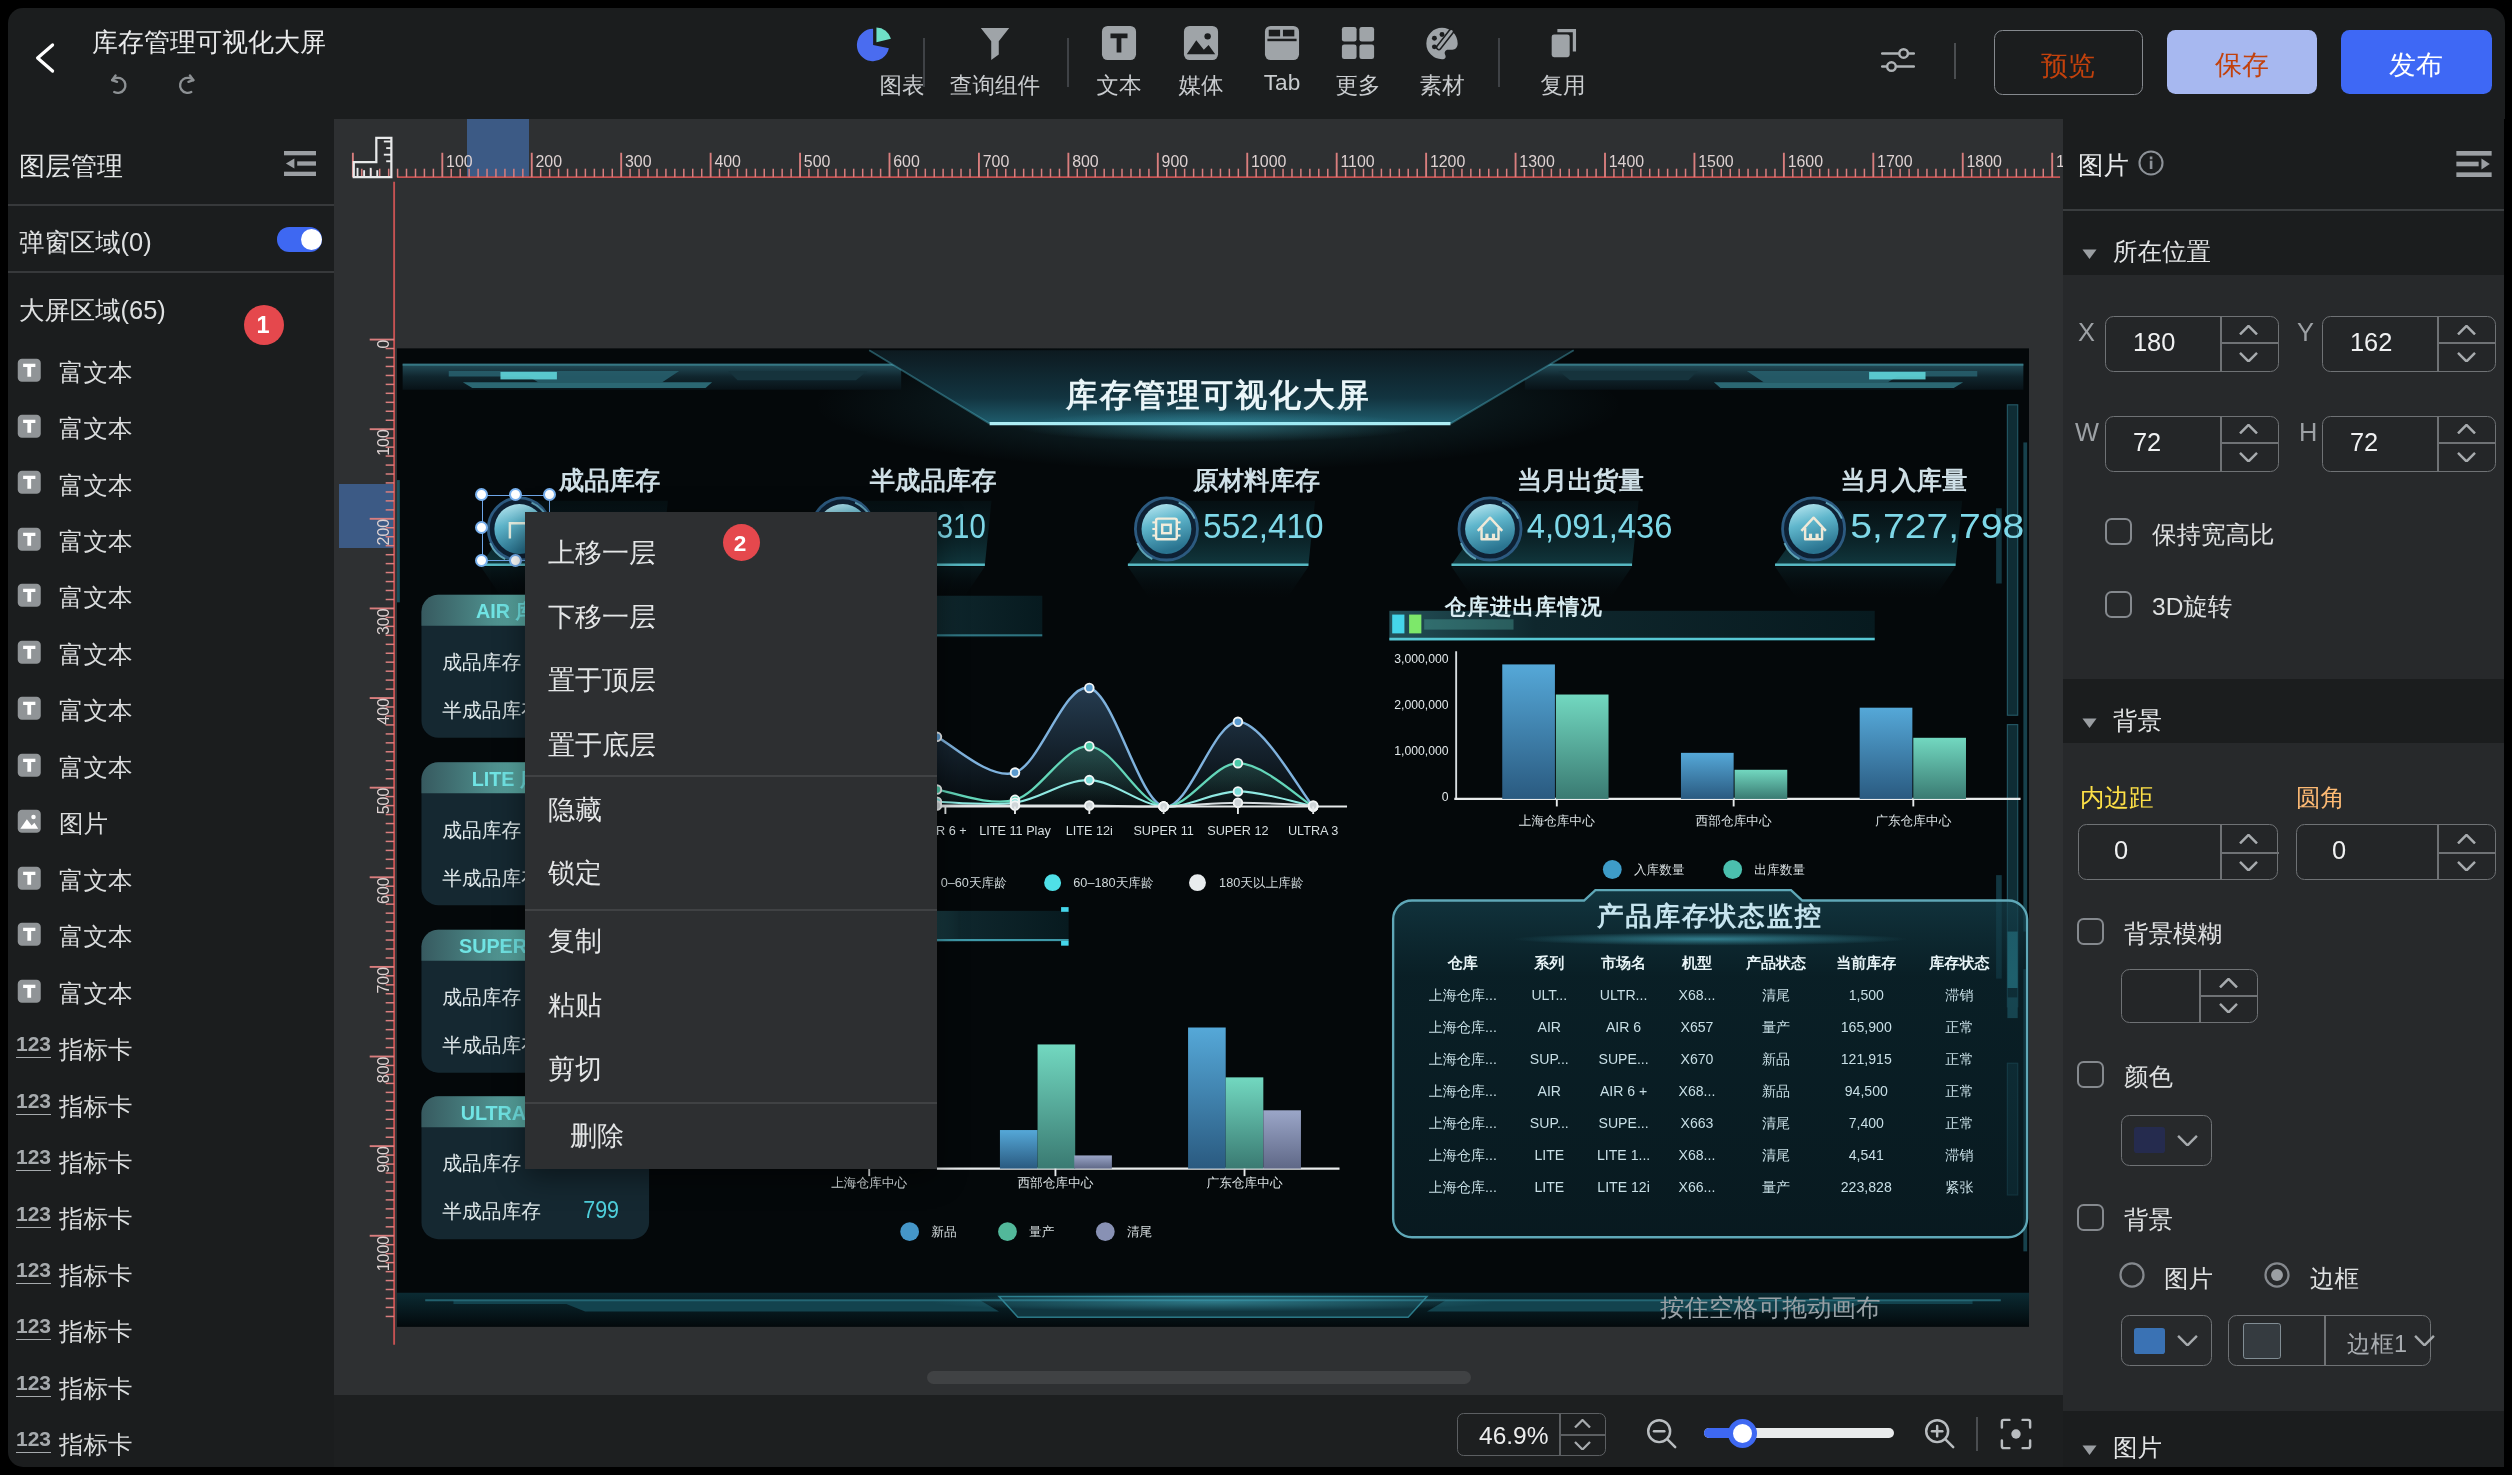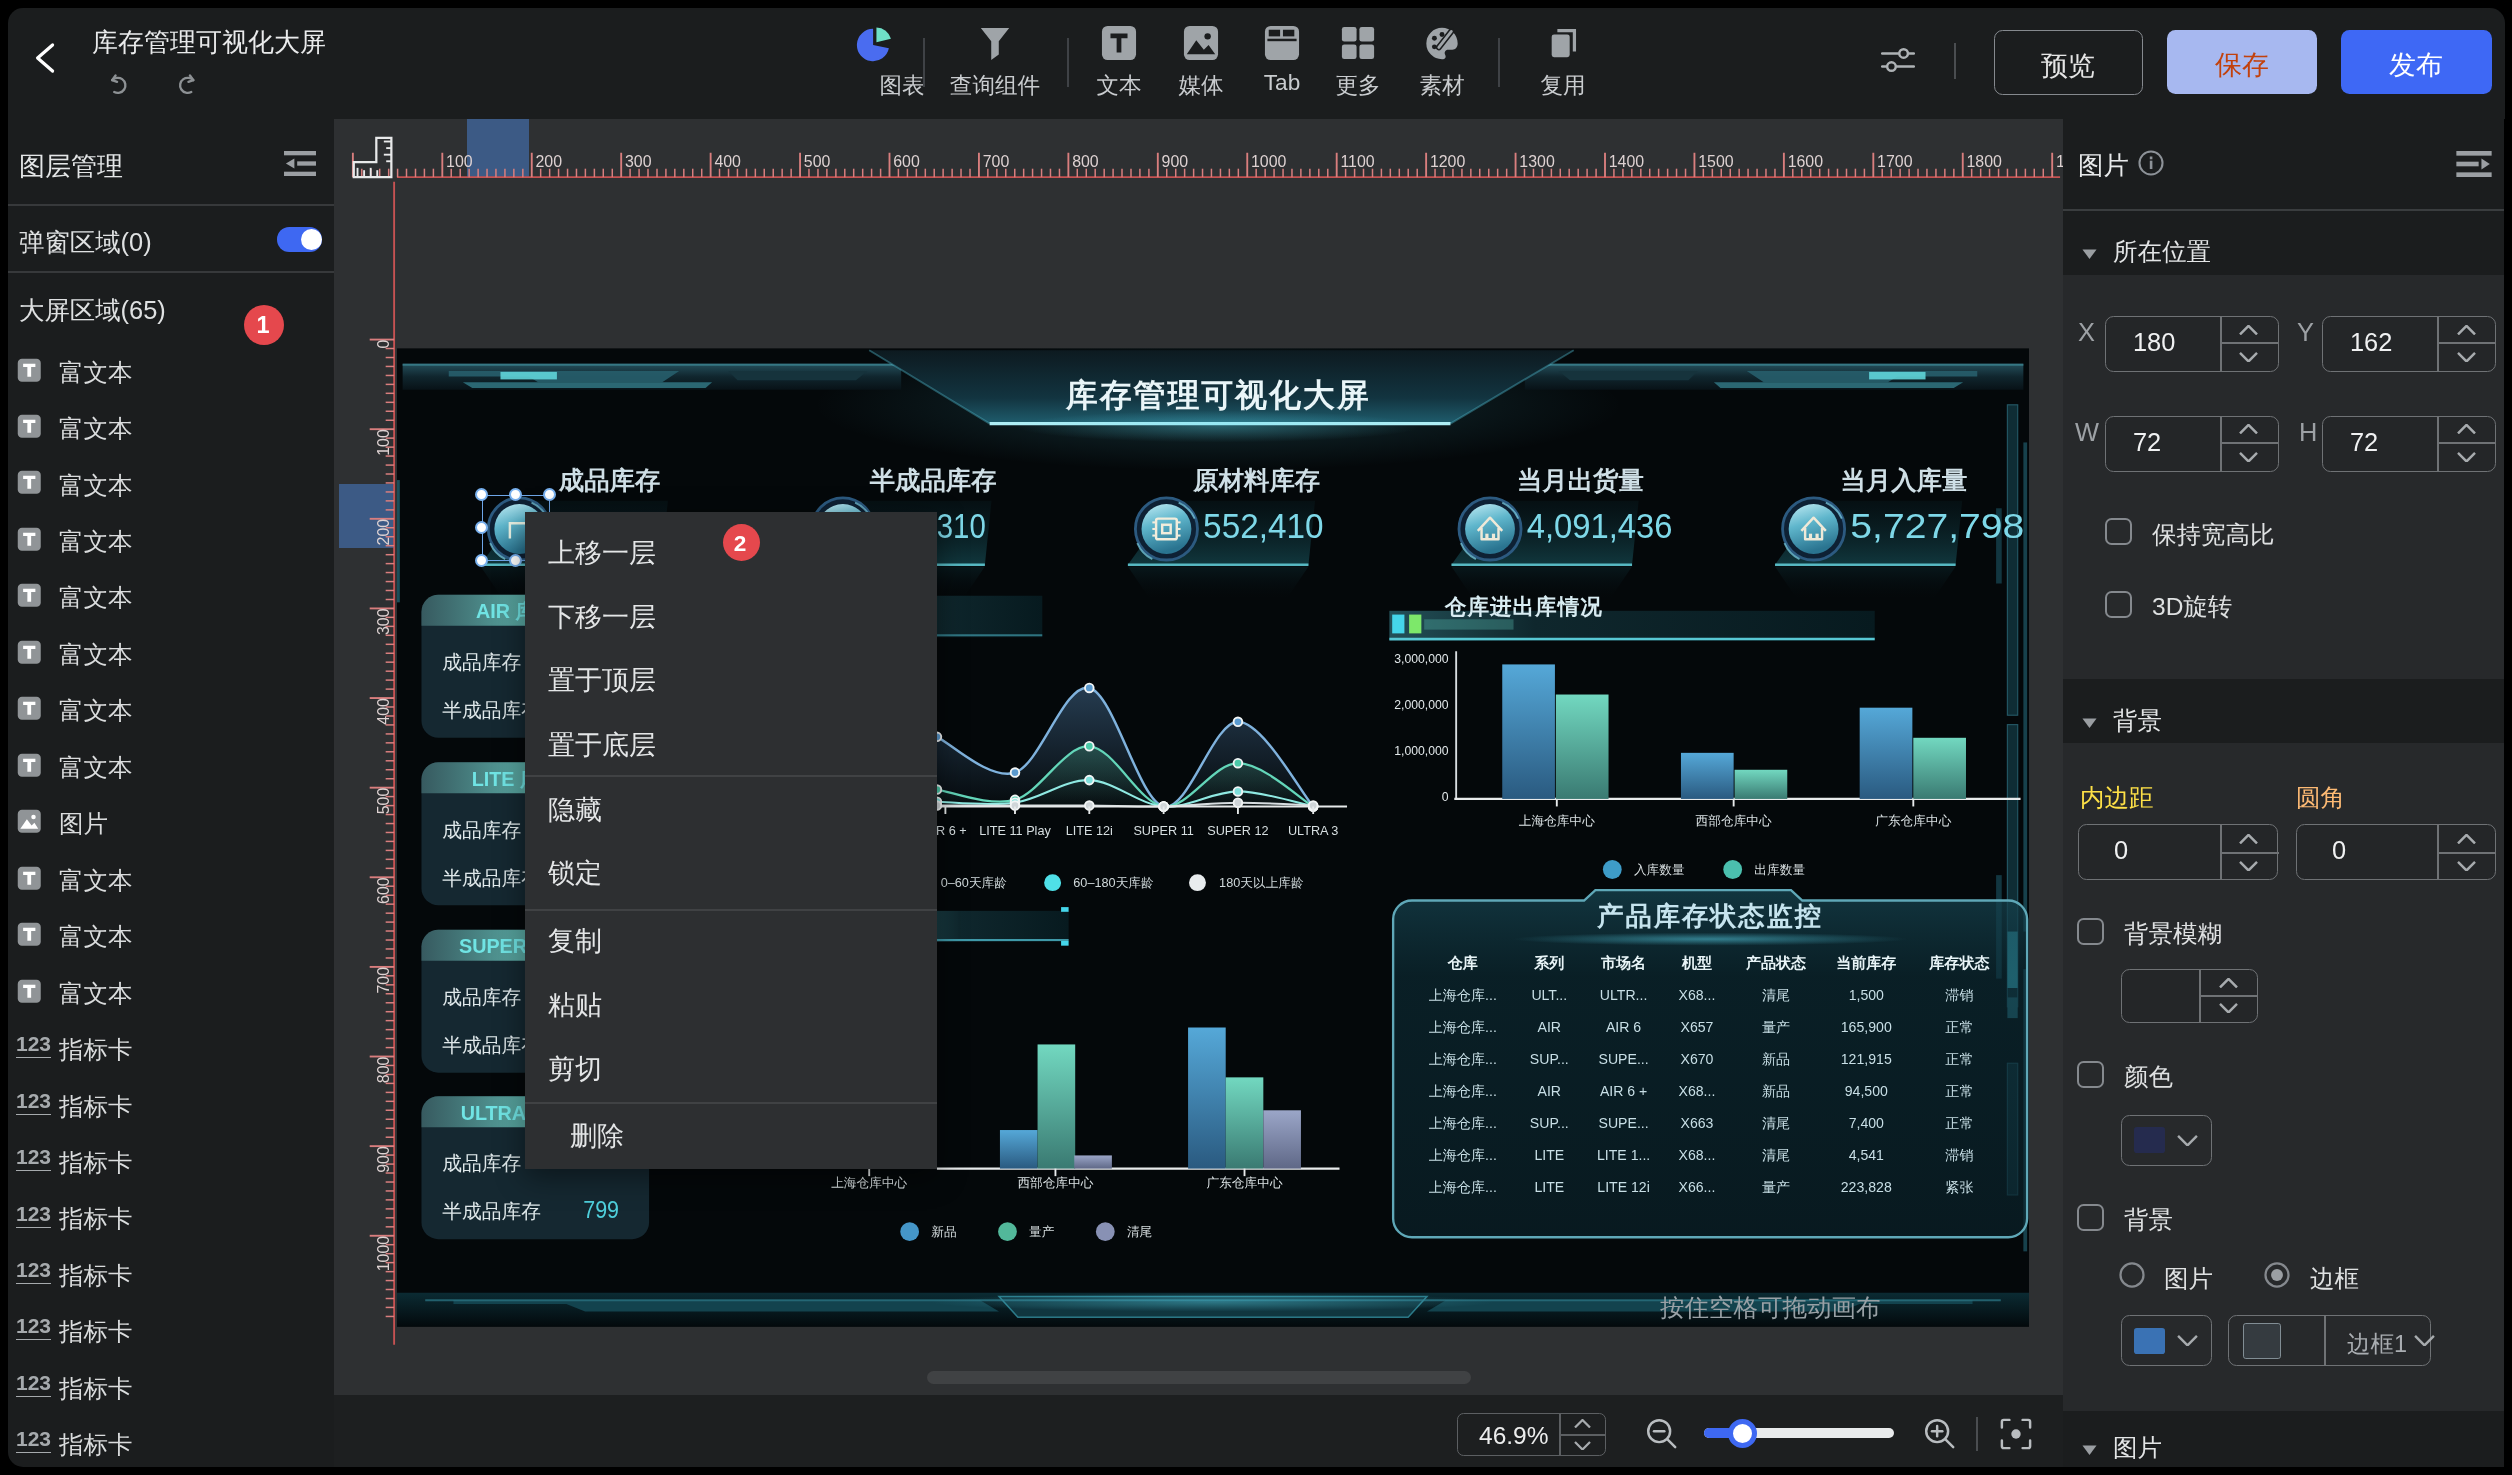--- a/index.html
+++ b/index.html
@@ -88,21 +88,21 @@
     <svg class="abs" style="left:1881px;top:46px;" width="34" height="28" viewBox="0 0 36 30">
       <g stroke="#aeb2b5" stroke-width="2.6" stroke-linecap="round">
         <line x1="1" y1="8" x2="35" y2="8"></line>
         <line x1="1" y1="22" x2="35" y2="22"></line>
       </g>
       <circle cx="24" cy="8" r="4.6" fill="#1b1d1e" stroke="#aeb2b5" stroke-width="2.6"></circle>
       <circle cx="11" cy="22" r="4.6" fill="#1b1d1e" stroke="#aeb2b5" stroke-width="2.6"></circle>
     </svg>
     <div class="abs" style="left:1954px;top:43px;width:1.9px;height:36px;background:#4a4d50;"></div>
     <div class="abs" style="left:1994px;top:30px;width:149px;height:65px;border:1.9px solid #85898e;border-radius:8.5px;"></div>
-    <div class="txt" style="left:2041px;top:48px;font-size:27px;color:#e5e5e5;font-weight:normal;">预览</div>
+    <div class="txt" style="left:2041px;top:48px;font-size:27px;color:#c2410c;font-weight:normal;">预览</div>
     <div class="abs" style="left:2167px;top:30px;width:150px;height:64px;background:#a7b8f0;border-radius:8.5px;"></div>
     <div class="txt" style="left:2215px;top:47px;font-size:27px;color:#c2410c;font-weight:normal;">保存</div>
     <div class="abs" style="left:2341px;top:30px;width:151px;height:64px;background:#3e68f5;border-radius:8.5px;"></div>
     <div class="txt" style="left:2389px;top:47px;font-size:27px;color:#ffffff;font-weight:normal;">发布</div>
     <div class="txt" style="left:19px;top:149px;font-size:26px;color:#e4e6e7;">图层管理</div>
     <svg class="abs" style="left:284px;top:151px;" width="32" height="25.4" viewBox="0 0 34 27">
       <g fill="#9b9fa3">
         <rect x="0" y="0" width="34" height="4.6"></rect>
         <rect x="14" y="11" width="20" height="4.6"></rect>
         <rect x="0" y="22" width="34" height="4.6"></rect>

